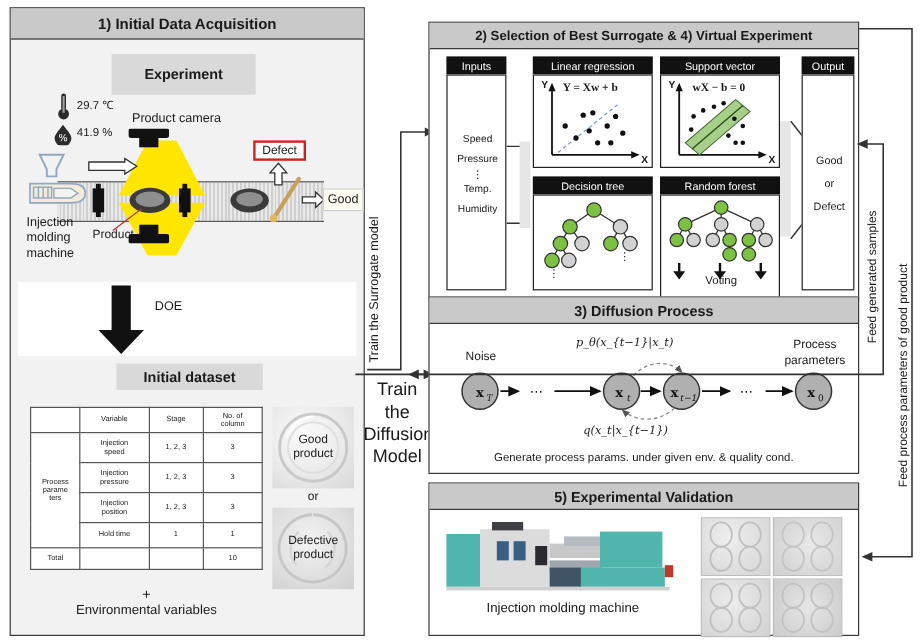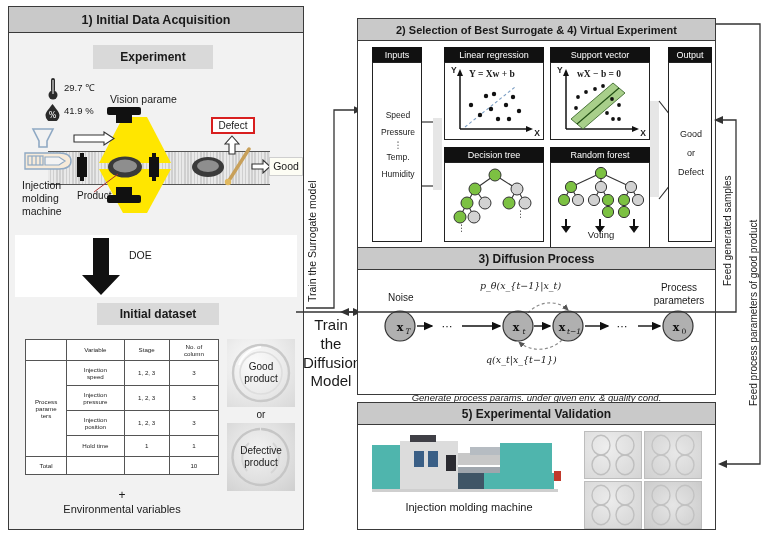--- a/index.html
+++ b/index.html
@@ -32,36 +32,36 @@
 </style>
 </head>
 <body>
 
 <div class="panel" style="left:8px;top:6px;width:296px;height:524px;background:#f2f2f2;">
 
   <div class="panel-title" style="left:0;top:0;width:100%;height:26px;font-size:12.5px;">1) Initial Data Acquisition</div>
 
   <div class="abs" style="left:6px;top:28px;width:282px;height:200px;background:#f2f2f2;">
 
-    <div class="subhead" style="position:absolute;left:78px;top:10px;width:120px;height:24px;font-size:12px;">Experiment</div>
+    <div class="subhead" style="position:absolute;left:78px;top:10px;width:120px;height:34px;font-size:12px;">Experiment</div>
 
     <svg class="abs" style="left:31px;top:42px;" width="14" height="24" viewBox="0 0 14 24">
       <rect x="5" y="1" width="4" height="14" rx="2" fill="#2b2b2b"></rect>
       <circle cx="7" cy="18" r="4.5" fill="#2b2b2b"></circle>
       <rect x="6.1" y="3" width="1.8" height="14" fill="#ffffff" opacity="0.55"></rect>
     </svg>
     <div class="abs" style="left:49px;top:46px;font-size:9.5px;">29.7 ℃</div>
 
     <svg class="abs" style="left:28px;top:68px;" width="19" height="18" viewBox="0 0 19 18">
       <path d="M9.5 1 C5 7, 2.5 9.5, 2.5 12.2 A7 7 0 0 0 16.5 12.2 C16.5 9.5, 14 7, 9.5 1 Z" fill="#2b2b2b"></path>
       <text x="9.5" y="14.6" font-size="8" fill="#ffffff" text-anchor="middle" font-family="DejaVu Sans">%</text>
     </svg>
     <div class="abs" style="left:49px;top:70px;font-size:9.5px;">41.9 %</div>
 
-    <div class="abs" style="left:95px;top:58px;font-size:10.5px;">Vision parame</div>
+    <div class="abs" style="left:95px;top:58px;font-size:10.5px;">Product camera</div>
 
     <div class="abs" style="left:33px;top:116px;width:222px;height:32px;background:
          repeating-linear-gradient(90deg,#e9e9e9 0 1.6px,#cfcfcf 1.6px 3.2px);
          border-top:1.2px solid #555;border-bottom:1.2px solid #555;"></div>
 
     <svg class="abs" style="left:70px;top:78px;" width="110" height="110" viewBox="0 0 110 110">
       <polygon points="38,4 62,4 86,50 14,50" fill="#ffe600"></polygon>
       <polygon points="14,56 86,56 62,100 38,100" fill="#ffe600"></polygon>
     </svg>
 
@@ -447,21 +447,21 @@
     <text x="304" y="55" font-size="11" text-anchor="middle" font-family="DejaVu Serif" font-weight="bold" fill="#111">x</text>
     <text x="312" y="58" font-size="7.5" text-anchor="middle" font-family="DejaVu Serif" fill="#111">0</text>
 
     <text x="75" y="54" font-size="11" text-anchor="middle" fill="#111">⋯</text>
     <text x="250" y="54" font-size="11" text-anchor="middle" fill="#111">⋯</text>
   </svg>
 
   <div class="abs" style="left:122px;top:32px;font-size:9.5px;font-family:'DejaVu Serif',serif;font-style:italic;">p_θ(x_{t−1}|x_t)</div>
   <div class="abs" style="left:128px;top:106px;font-size:9.5px;font-family:'DejaVu Serif',serif;font-style:italic;">q(x_t|x_{t−1})</div>
 
-  <div class="abs ctext" style="left:0;top:142px;width:100%;height:16px;font-size:9.5px;font-style:italic;">Generate process params. under given env. &amp; quality cond.</div>
+  <div class="abs ctext" style="left:0;top:126px;width:100%;height:16px;font-size:9.5px;">Generate process params. under given env. &amp; quality cond.</div>
 </div>
 
 <div class="panel" style="left:357px;top:402px;width:359px;height:128px;">
   <div class="panel-title" style="left:0;top:0;width:100%;height:22px;font-size:12px;">5) Experimental Validation</div>
 
   <svg class="abs" style="left:12px;top:30px;" width="200" height="62" viewBox="0 0 200 62">
     <rect x="2" y="12" width="28" height="44" fill="#4fb5ad"></rect>
     <rect x="30" y="8" width="58" height="48" fill="#dcdcdc"></rect>
     <rect x="40" y="2" width="26" height="7" fill="#3f3f46"></rect>
     <rect x="44" y="18" width="10" height="16" fill="#3a5f86"></rect>

